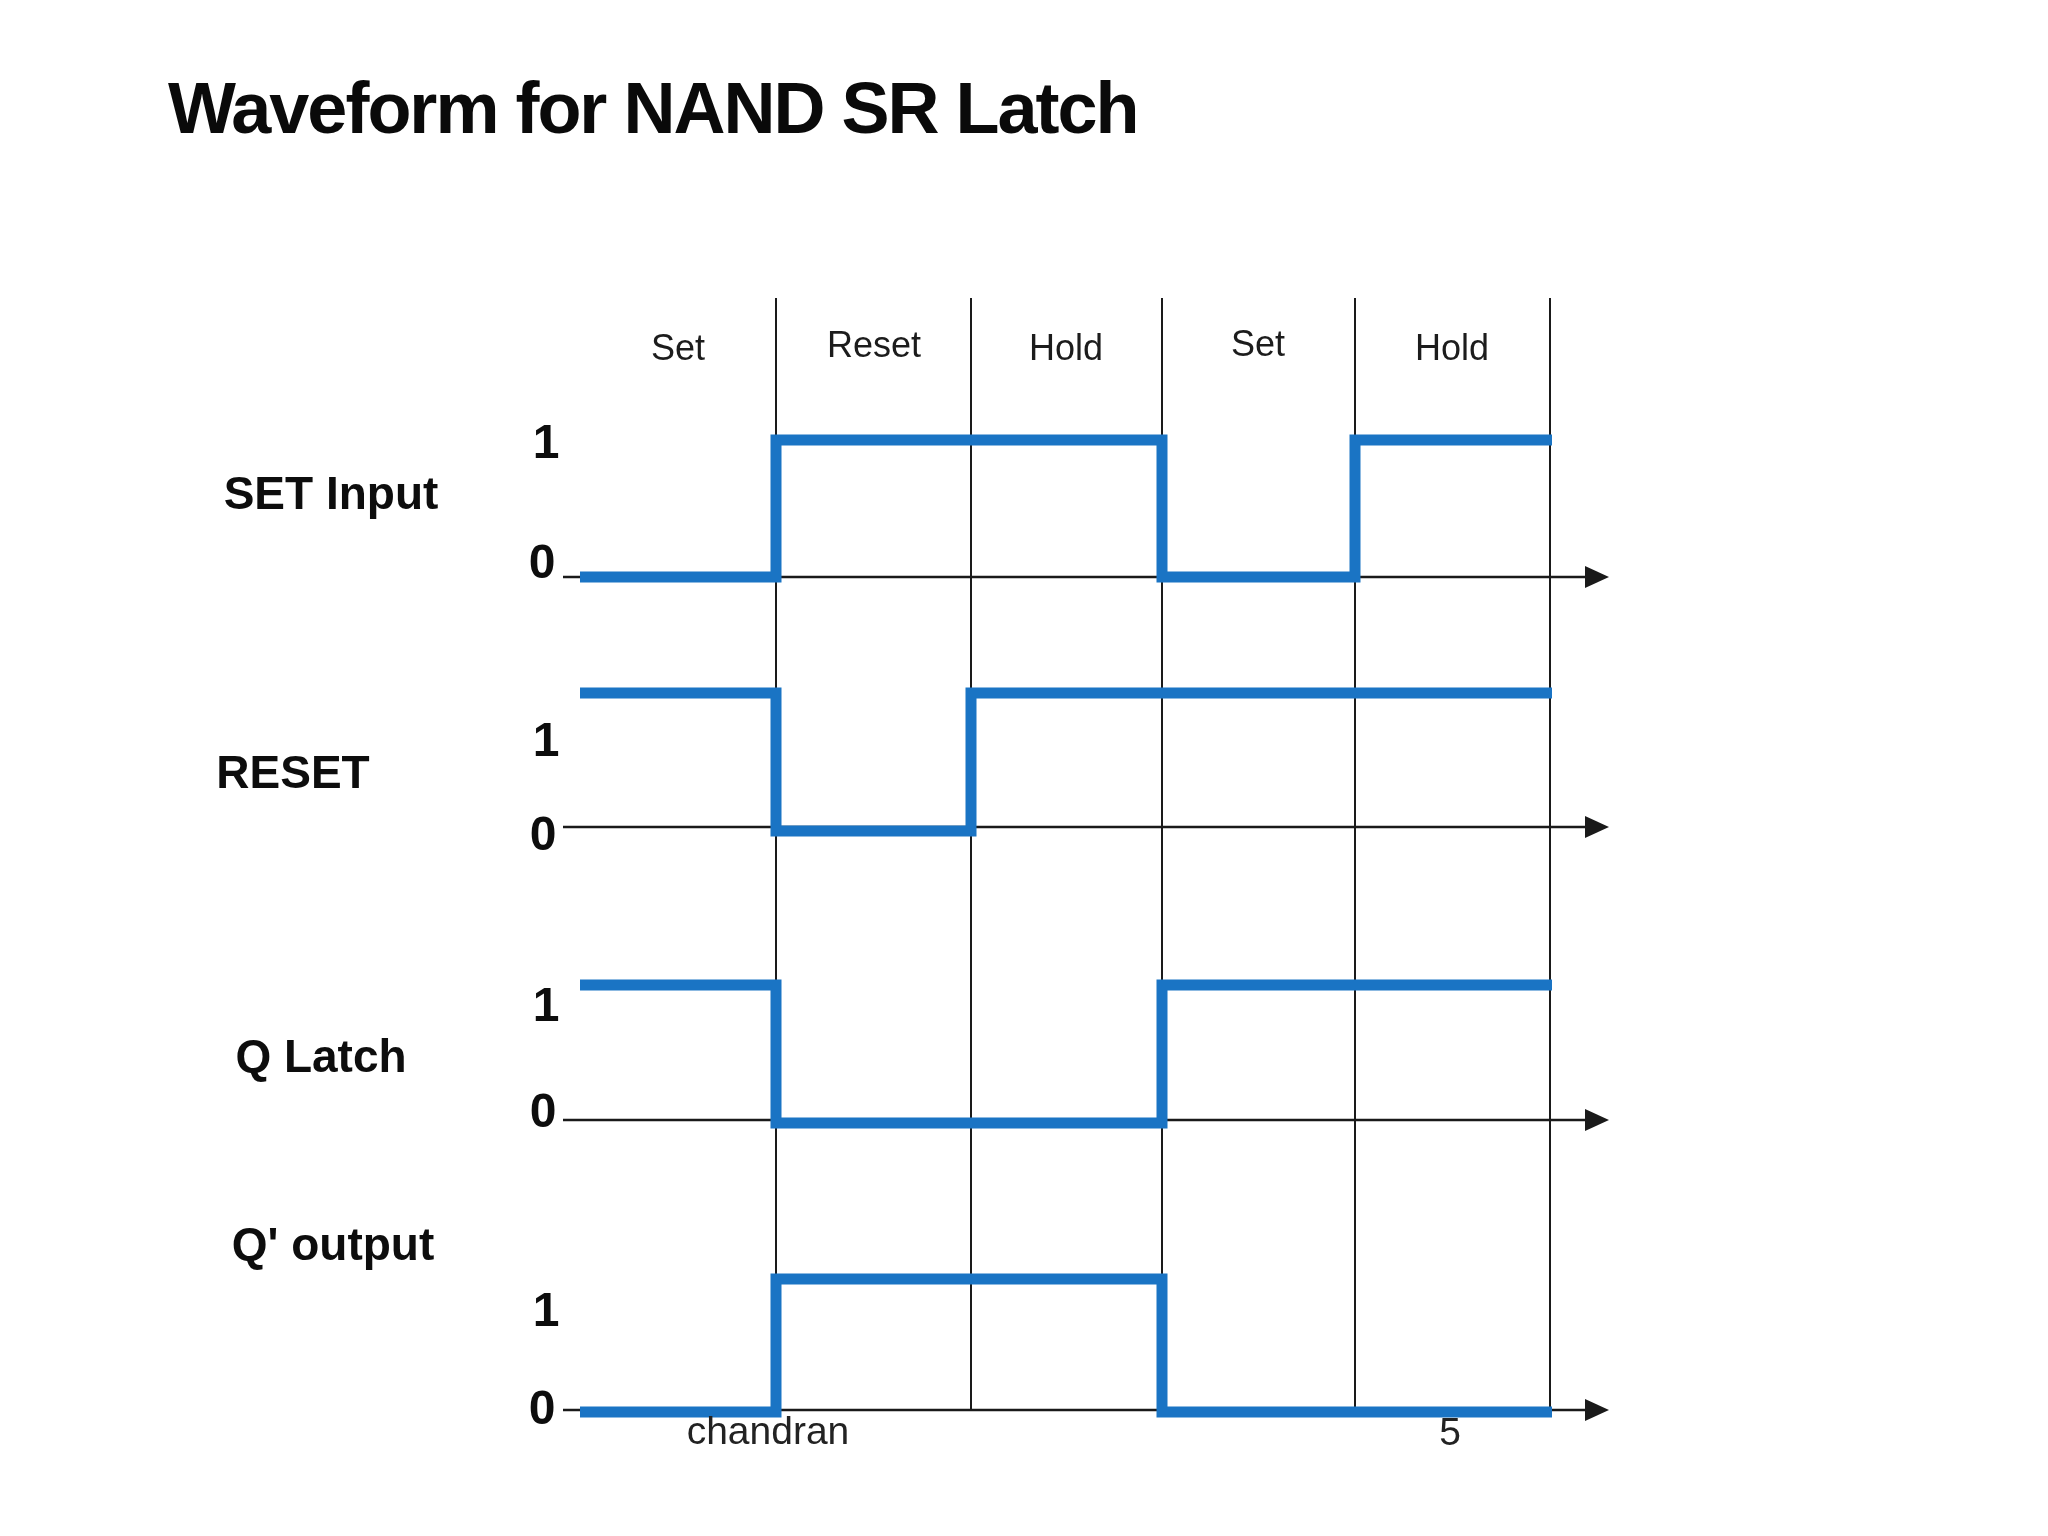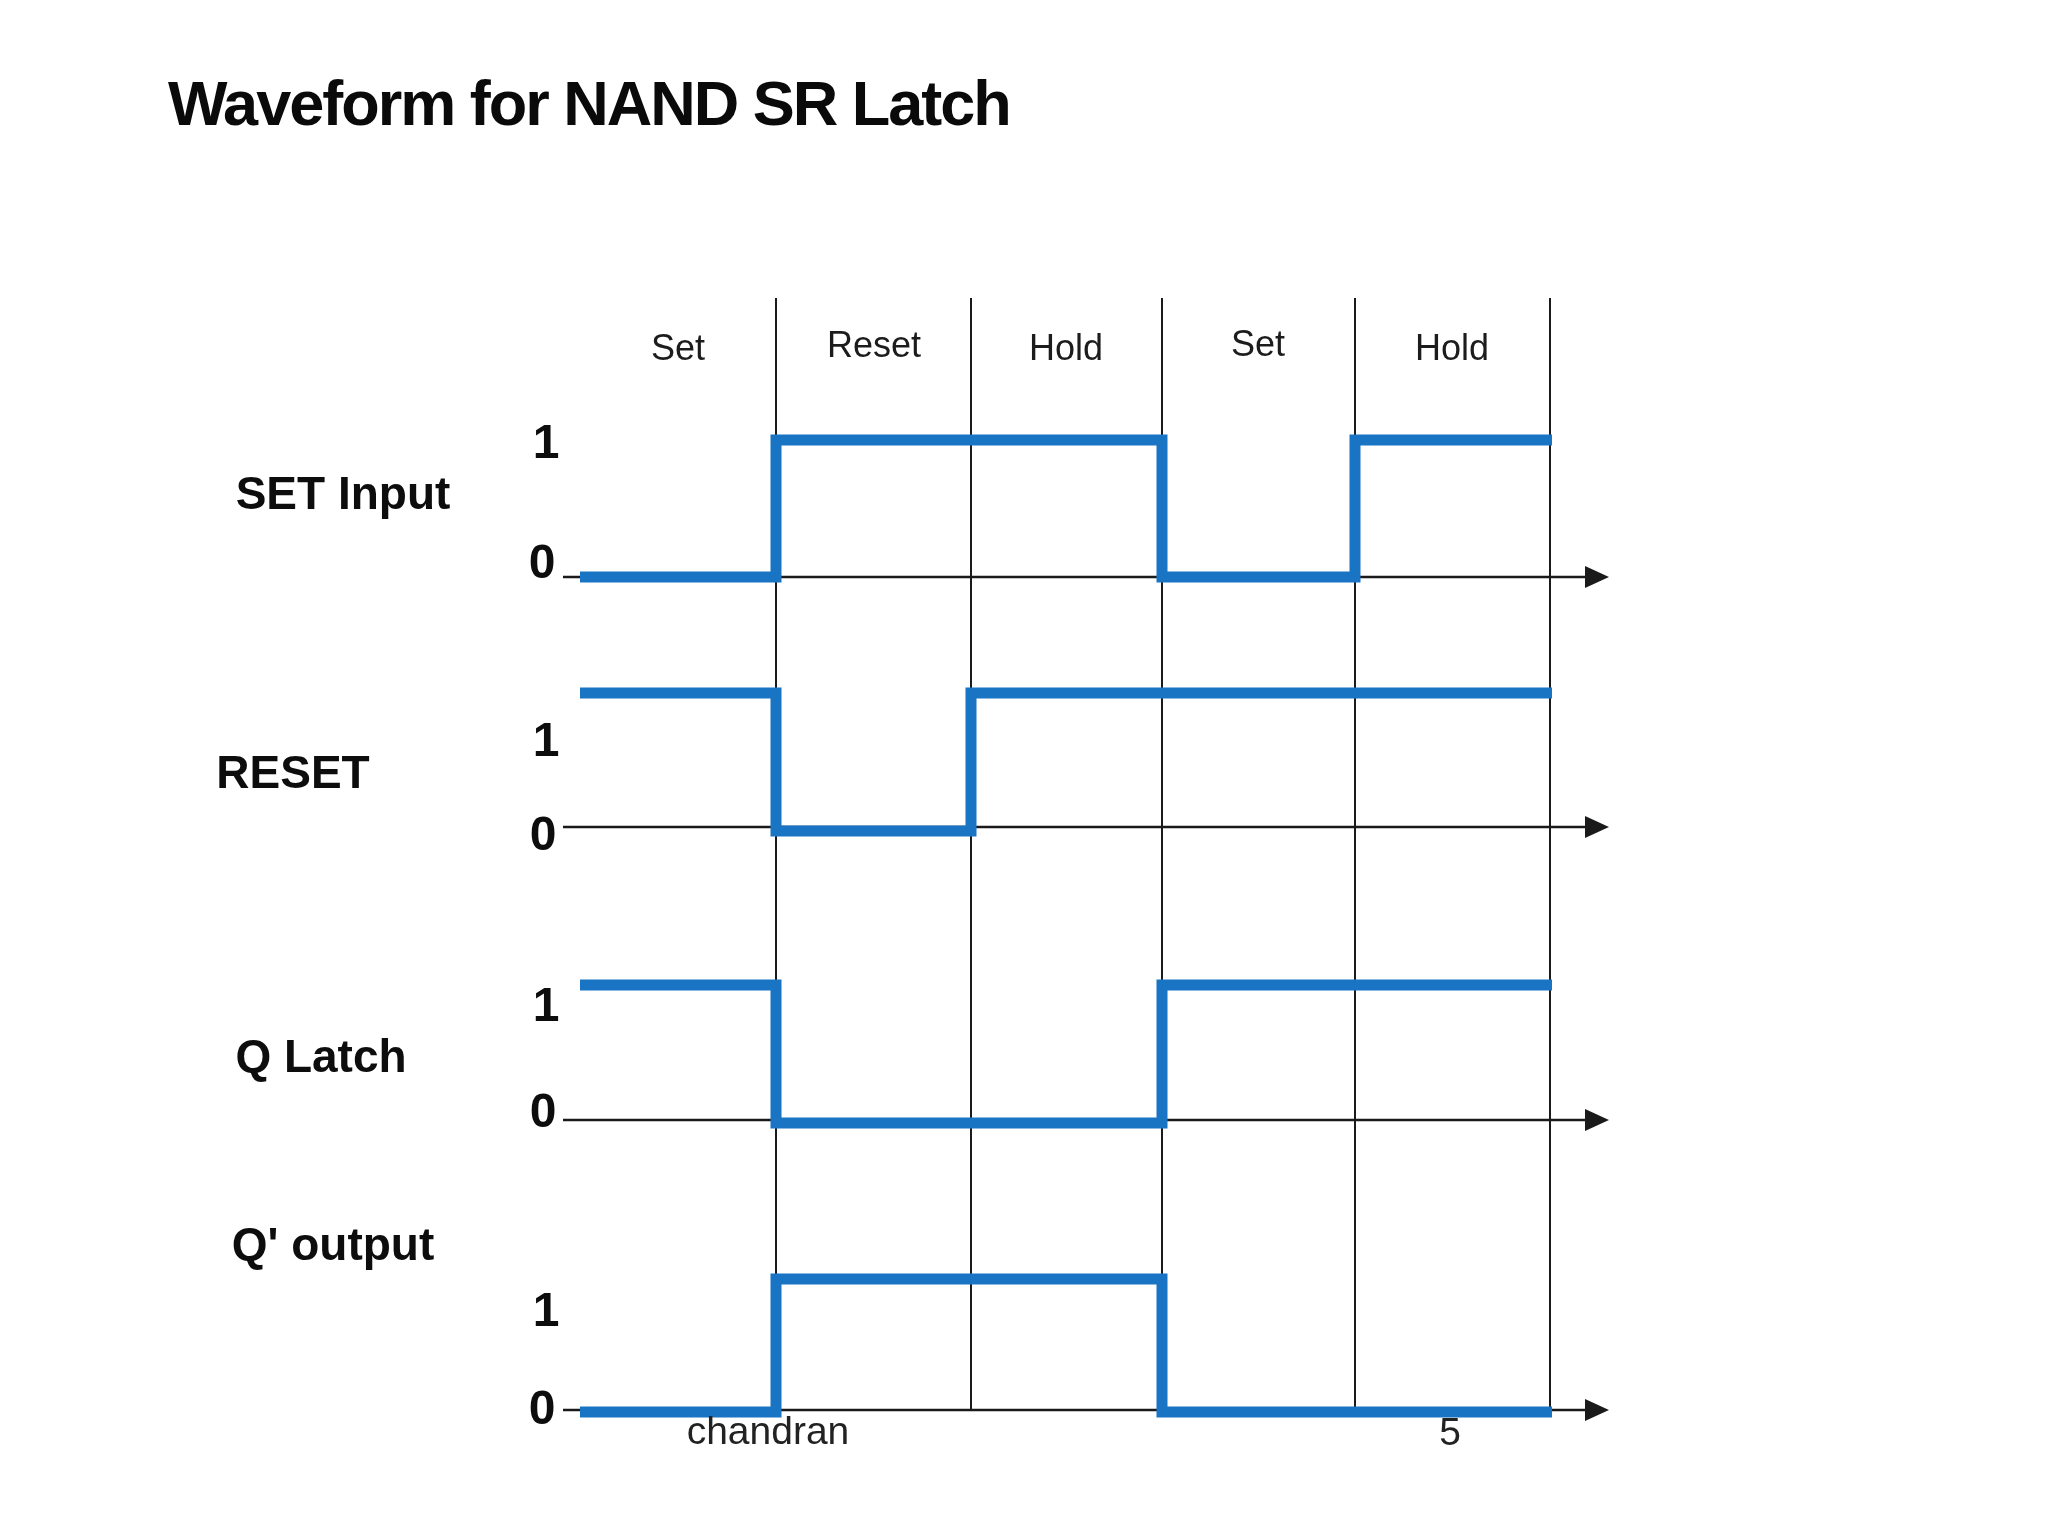--- a/index.html
+++ b/index.html
@@ -2,21 +2,21 @@
 <html><head>
 <meta charset="utf-8">
 <style>
   html,body{margin:0;padding:0;background:#ffffff;}
   .slide{
     position:relative;width:2048px;height:1536px;background:#ffffff;
     font-family:"Liberation Sans",sans-serif;color:#111;overflow:hidden;
   }
   .title{
     position:absolute;left:168px;top:72px;margin:0;
-    font-size:63px;font-weight:700;letter-spacing:-2px;line-height:1;
+    font-size:72px;font-weight:700;letter-spacing:-2px;line-height:1;
     color:#0a0a0a;white-space:nowrap;
   }
   #diagram{position:absolute;left:0;top:0;width:2048px;height:1536px;}
   .hdr{
     position:absolute;transform:translate(-50%,-50%);
     font-size:36px;font-weight:400;color:#1c1c1c;white-space:nowrap;
   }
   .rowlabel{
     position:absolute;transform:translate(-50%,-50%);
     font-size:46px;font-weight:700;color:#0d0d0d;white-space:nowrap;
@@ -56,21 +56,21 @@
       <path d="M 580 985 L 776 985 L 776 1123 L 971 1123 L 1162 1123 L 1162 985 L 1355 985 L 1552 985" fill="none" stroke="#1A74C4" stroke-width="11" stroke-linejoin="miter" stroke-linecap="butt"></path>
       <path d="M 580 1412 L 776 1412 L 776 1279 L 971 1279 L 1162 1279 L 1162 1412 L 1355 1412 L 1552 1412" fill="none" stroke="#1A74C4" stroke-width="11" stroke-linejoin="miter" stroke-linecap="butt"></path>
     </svg>
 
   <div class="hdr" style="left:678px;top:348px">Set</div>
   <div class="hdr" style="left:874px;top:345px">Reset</div>
   <div class="hdr" style="left:1066px;top:348px">Hold</div>
   <div class="hdr" style="left:1258px;top:344px">Set</div>
   <div class="hdr" style="left:1452px;top:348px">Hold</div>
 
-  <div class="rowlabel" style="left:343px;top:493px">SET Input</div>
+  <div class="rowlabel" style="left:331px;top:493px">SET Input</div>
   <div class="rowlabel" style="left:293px;top:772px">RESET</div>
   <div class="rowlabel" style="left:321px;top:1056px">Q Latch</div>
   <div class="rowlabel" style="left:333px;top:1244px">Q' output</div>
 
   <div class="lvl" style="left:546px;top:441px">1</div>
   <div class="lvl" style="left:542px;top:561px">0</div>
   <div class="lvl" style="left:546px;top:739px">1</div>
   <div class="lvl" style="left:543px;top:833px">0</div>
   <div class="lvl" style="left:546px;top:1004px">1</div>
   <div class="lvl" style="left:543px;top:1110px">0</div>

